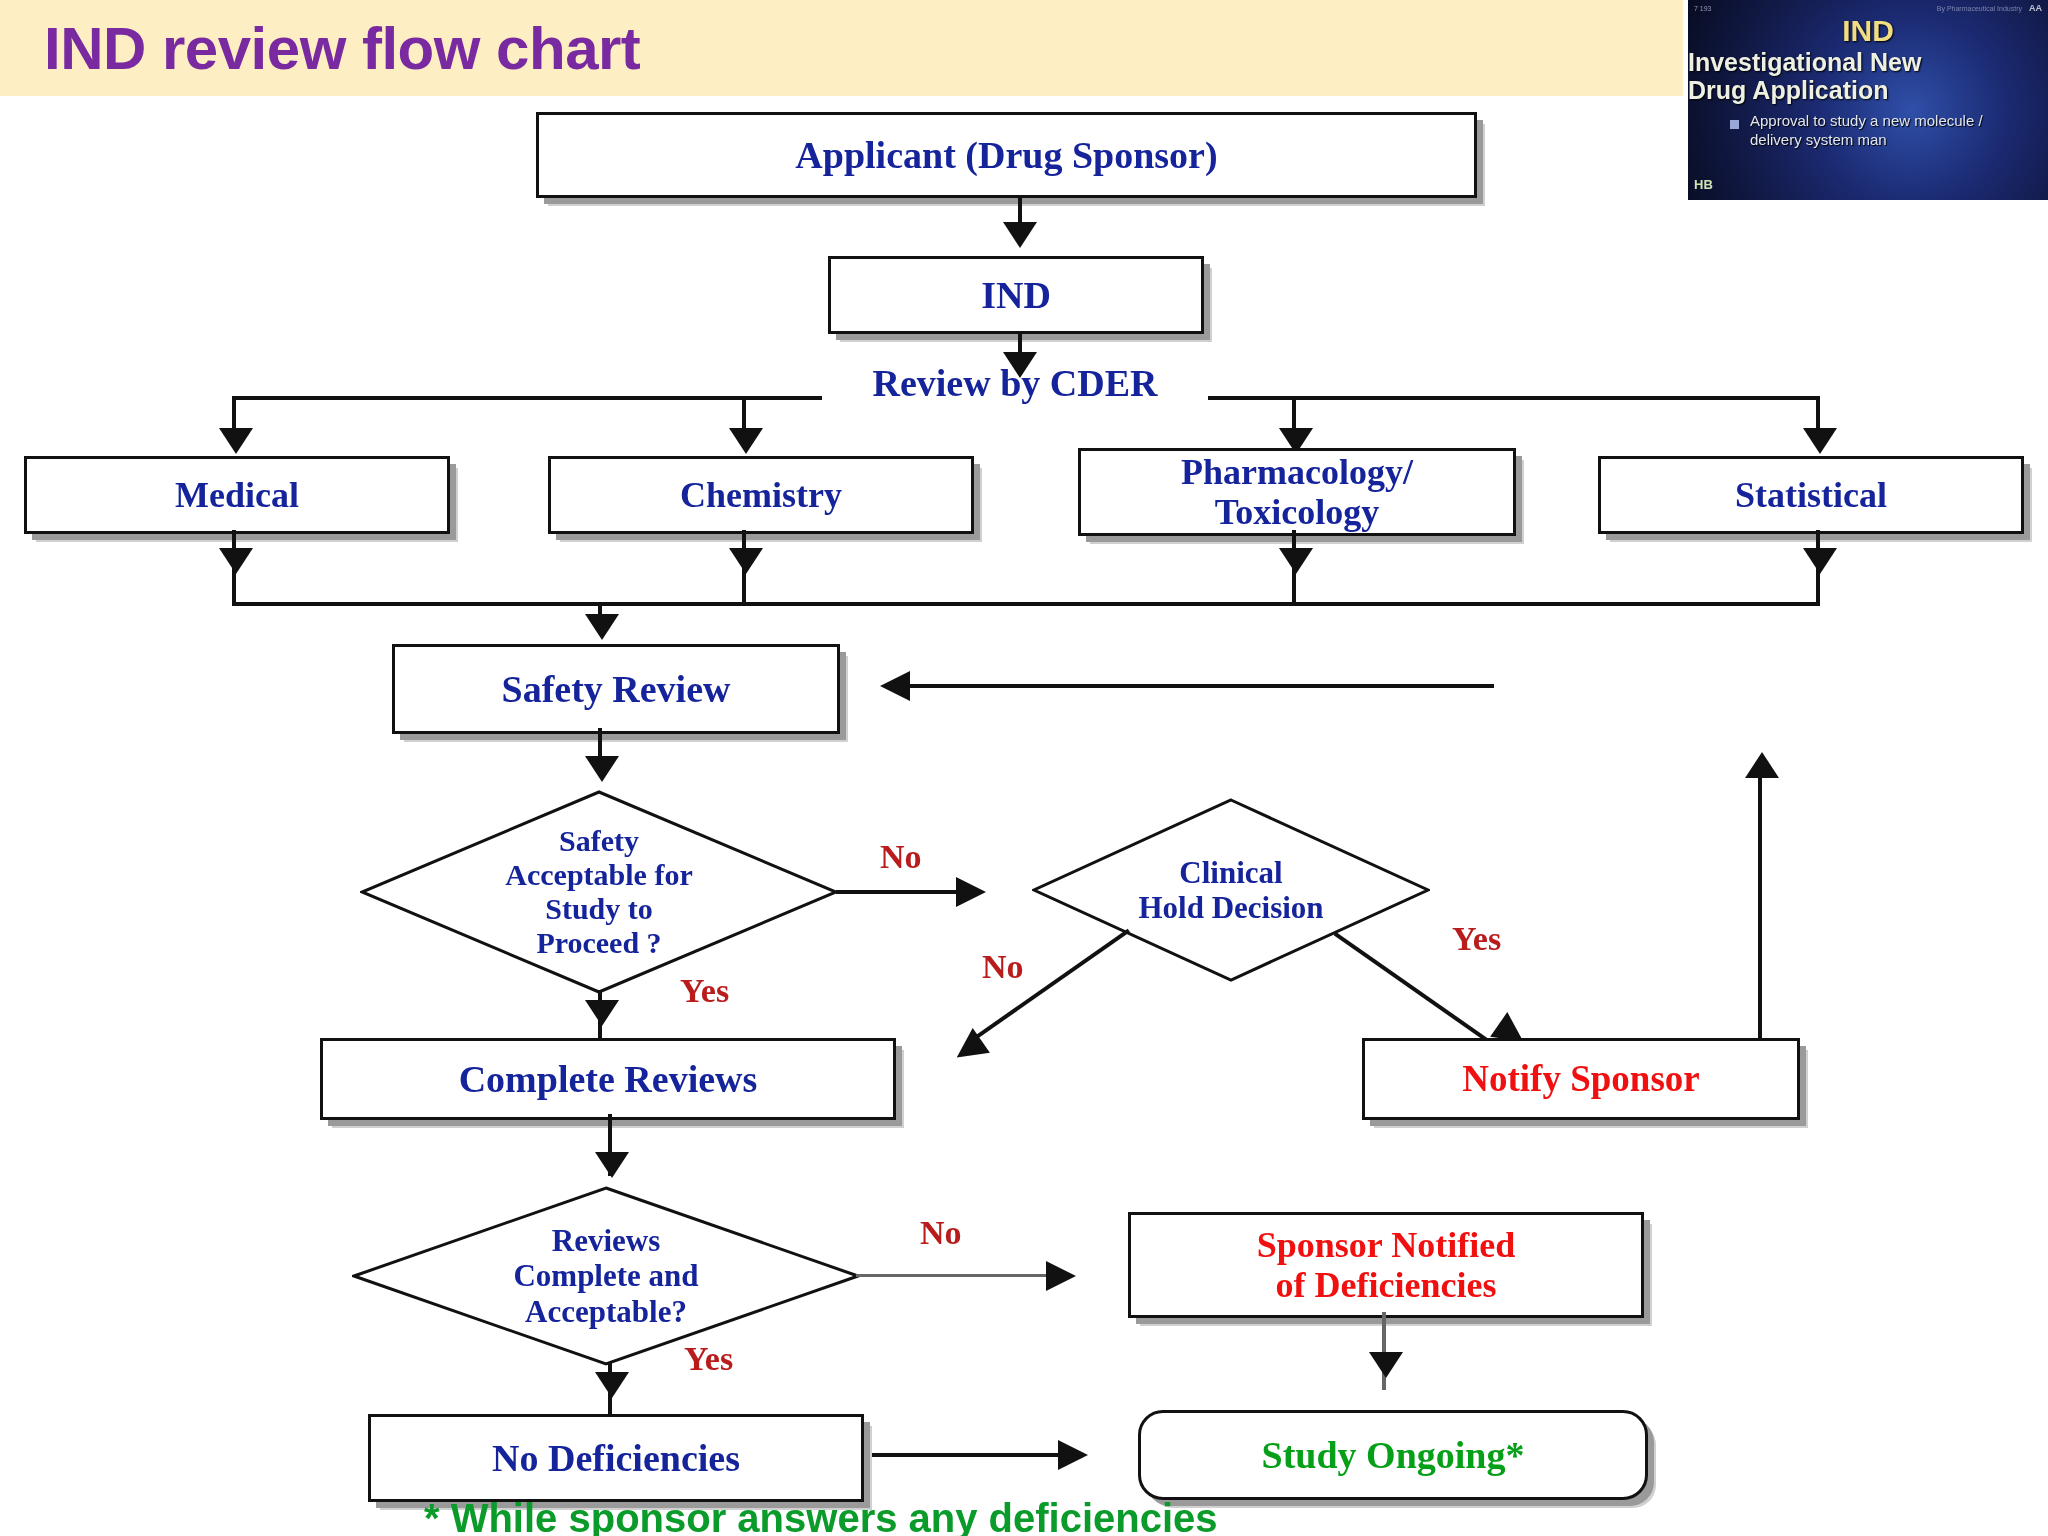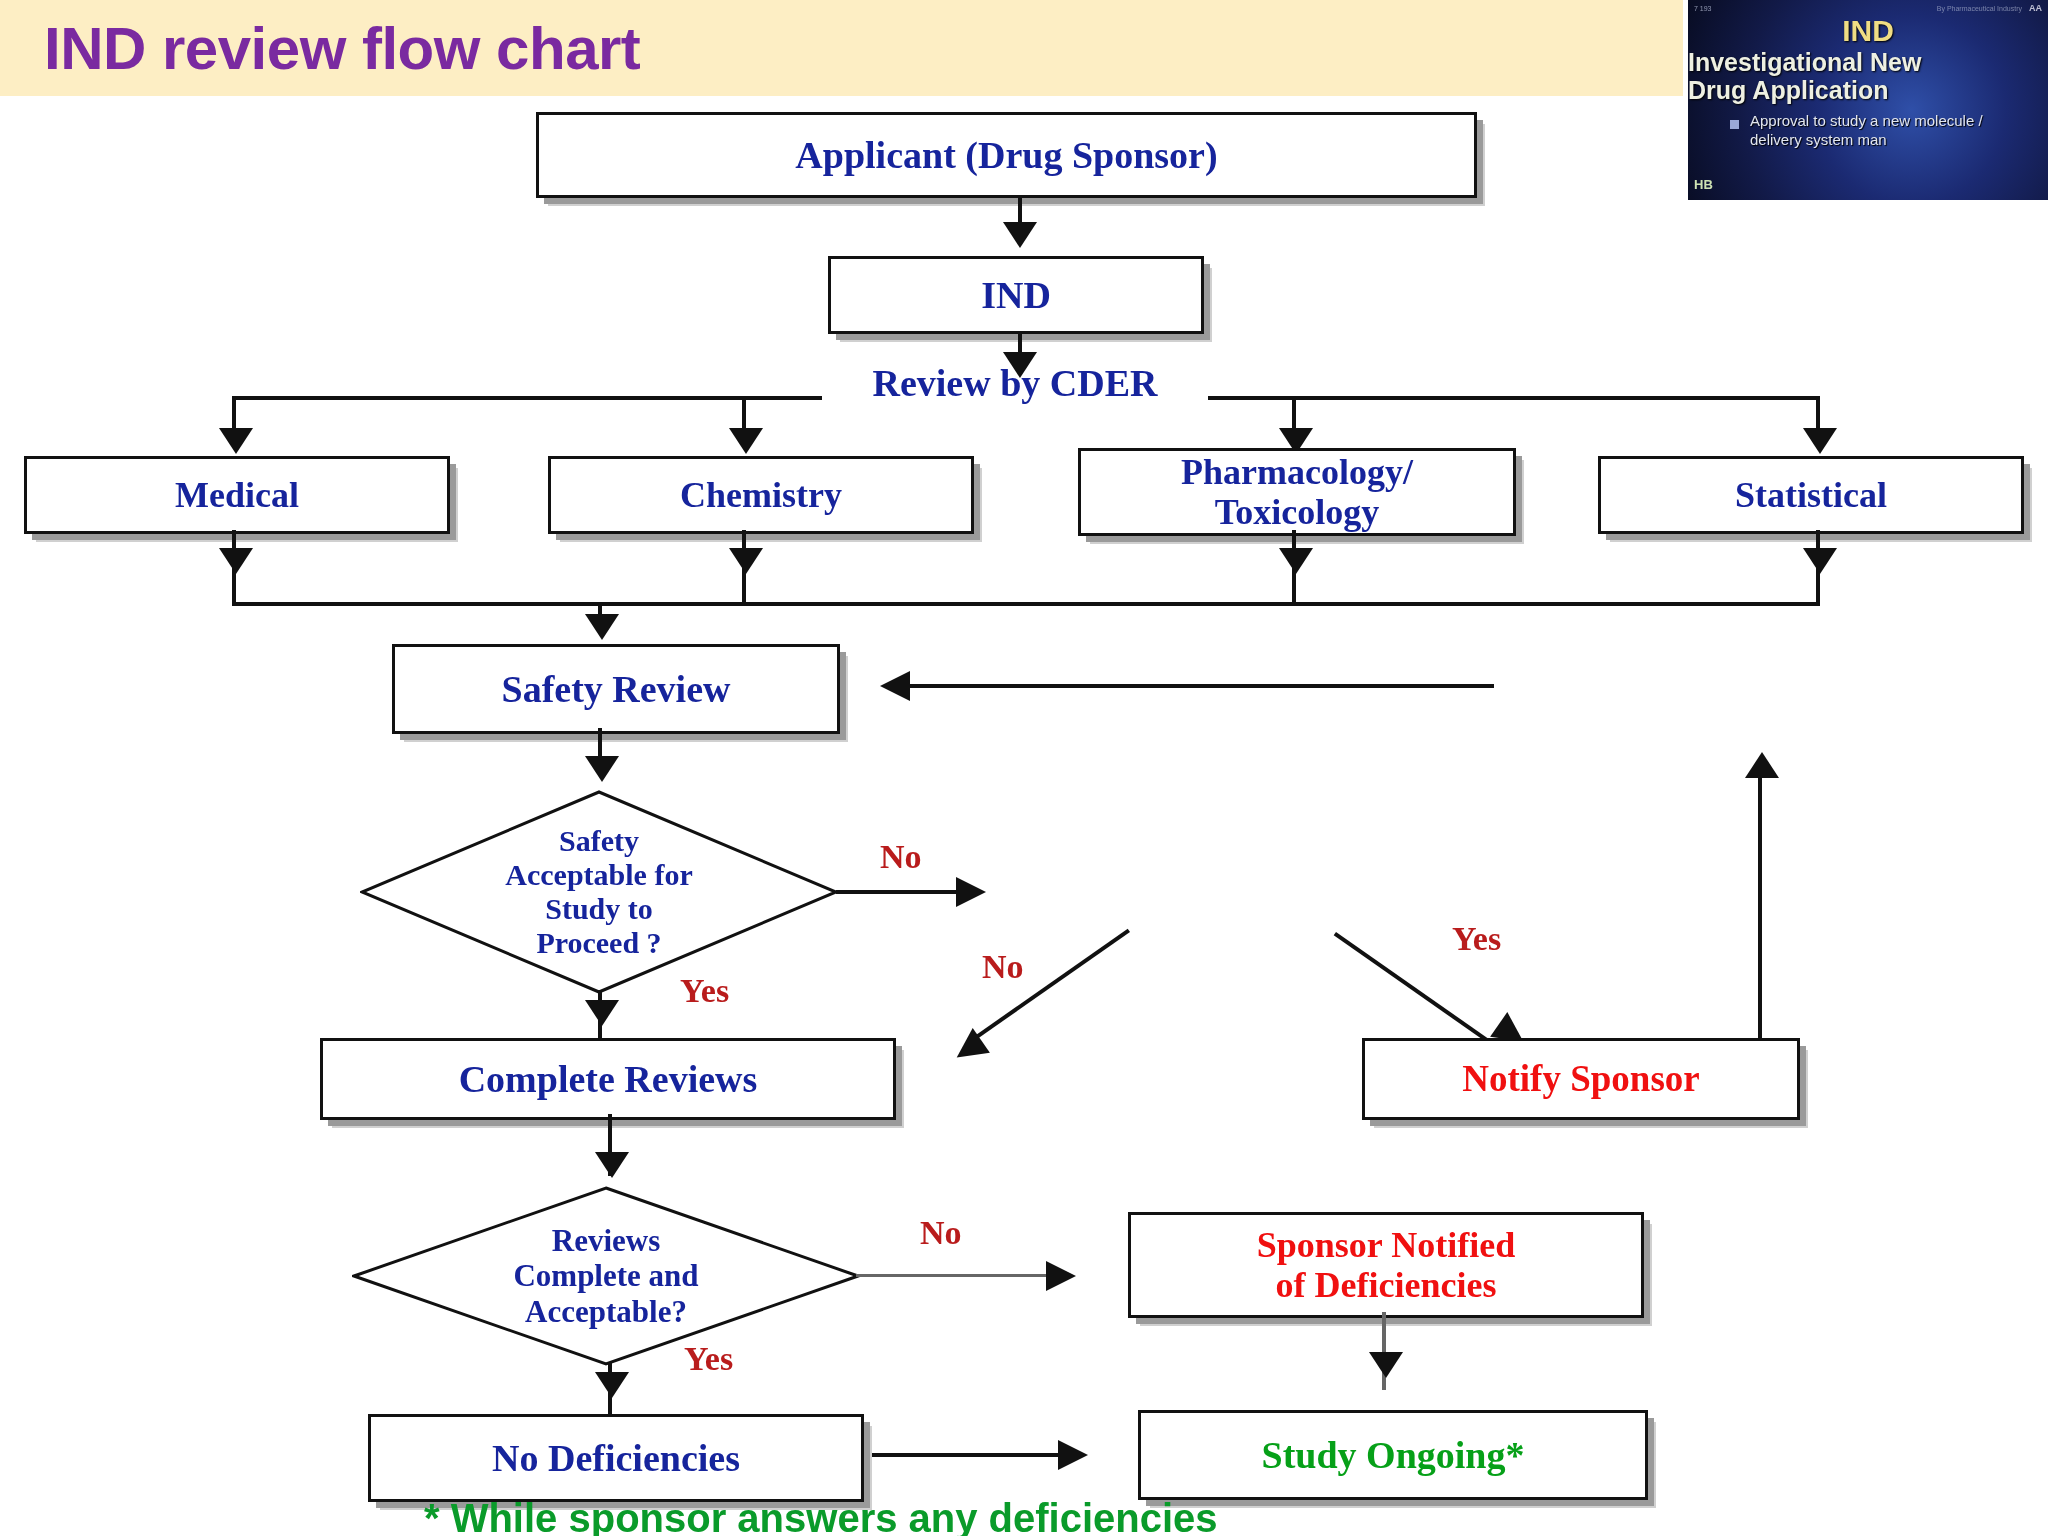--- a/index.html
+++ b/index.html
@@ -33,21 +33,21 @@
     text-shadow:1px 1px 1px #000;}
   .thumb-hb{position:absolute;left:6px;bottom:8px;font-family:"Liberation Sans",sans-serif;
     font-size:13px;font-weight:bold;color:#cfe3b4;}
 
   
   .node{position:absolute;background:#ffffff;border:3px solid #111;
     box-shadow:7px 7px 0 -1px #9a9a9a, 10px 10px 0 -2px #d0d0d0;
     display:flex;align-items:center;justify-content:center;text-align:center;
     font-family:"Liberation Serif",serif;font-weight:bold;color:#16249c;line-height:1.12;}
   .node.red{color:#f01010;}
-  .node.green{color:#06a018;}
+  .node.green{color:#06a018;border-radius:25px;}
 
   .diamond{position:absolute;}
   .diamond svg{position:absolute;left:0;top:0;}
   .diamond .dlabel{position:absolute;left:0;top:0;width:100%;height:100%;
     display:flex;align-items:center;justify-content:center;text-align:center;
     font-family:"Liberation Serif",serif;font-weight:bold;color:#16249c;line-height:1.14;}
 
   .edge{position:absolute;background:#111;}
   .vline{width:4px;}
   .hline{height:4px;}
@@ -172,20 +172,29 @@
   </div>
 
   <div class="edge hline" style="left:836px;top:890px;width:130px;"></div>
   <div class="arrow-r" style="left:956px;top:877px;"></div>
   <div class="yn" style="left:880px;top:838px;">No</div>
 
   <div class="edge vline" style="left:598px;top:990px;height:48px;"></div>
   <div class="arrow-d" style="left:585px;top:1000px;"></div>
   <div class="yn" style="left:680px;top:972px;">Yes</div>
 
+  <div class="diamond" style="left:1032px;top:798px;width:398px;height:184px;">
+    <svg width="398" height="184" viewBox="0 0 398 184">
+      <polygon points="199,2 396,92 199,182 2,92" fill="#ffffff" stroke="#111111" stroke-width="3"></polygon>
+    </svg>
+    <div class="dlabel" style="font-size:31px;flex-direction:column;">
+      <span>Clinical</span>
+      <span>Hold Decision</span>
+    </div>
+  </div>
 
   <div class="diag" style="left:1130px;top:932px;width:190px;transform:rotate(145deg);"></div>
   <div class="arrow-r" style="left:954px;top:1034px;transform:rotate(145deg);"></div>
   <div class="yn" style="left:982px;top:948px;">No</div>
 
   <div class="diag" style="left:1336px;top:932px;width:190px;transform:rotate(35deg);"></div>
   <div class="arrow-r" style="left:1496px;top:1018px;transform:rotate(35deg);"></div>
   <div class="yn" style="left:1452px;top:920px;">Yes</div>
 
   <div class="node" style="left:320px;top:1038px;width:570px;height:76px;font-size:38px;">

